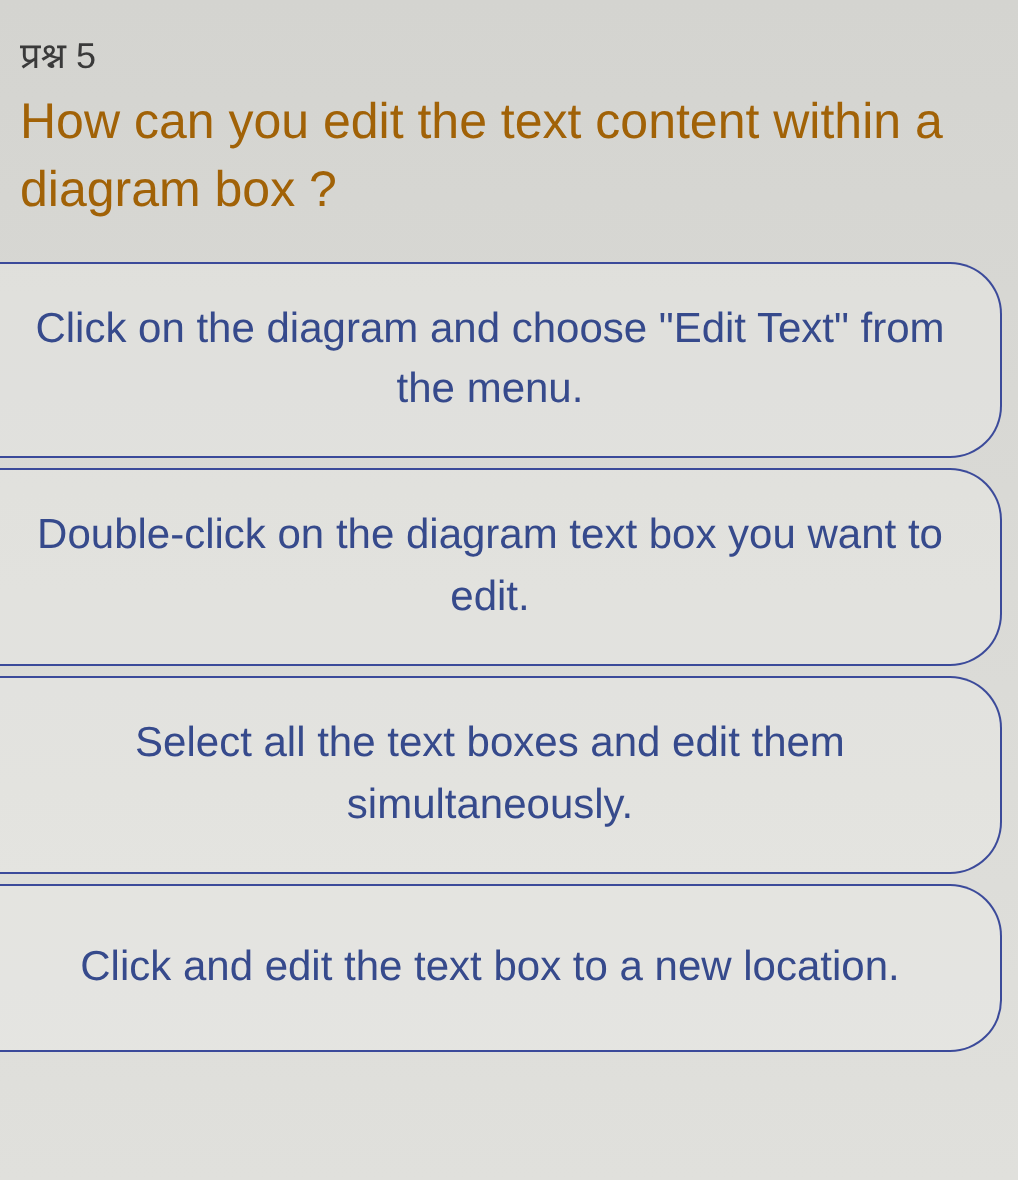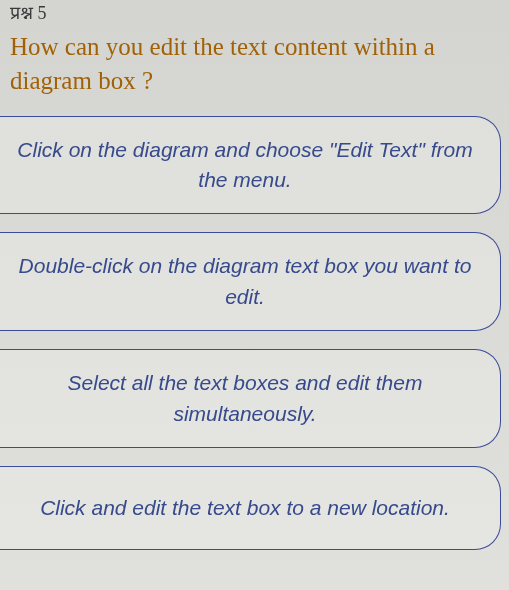--- a/index.html
+++ b/index.html
@@ -8,40 +8,38 @@
       box-sizing: border-box;
     }
     body {
       width: 509px;
       height: 590px;
       background: linear-gradient(to bottom, #d4d4d0, #e0e0dc);
       font-family: Arial, sans-serif;
       overflow: hidden;
     }
     .header {
-      padding: 0 10px 18px 10px;
-      font-family: Liberation Serif, serif;
+      padding: 15px 10px 18px 10px;
     }
     .question-number {
       font-size: 18px;
       color: #3a3a3a;
       margin-bottom: 6px;
     }
     .question-text {
       font-size: 25px;
       color: #a16207;
       line-height: 1.35;
       font-weight: 400;
     }
     .options-container {
       display: flex;
       flex-direction: column;
-      gap: 18px;
+      gap: 5px;
       padding-right: 8px;
-      font-style: italic;
     }
     .option {
       border: 1.5px solid #3b4a9a;
       border-left: none;
       border-radius: 0 26px 26px 0;
       padding: 18px 24px 18px 16px;
       background: rgba(240, 240, 238, 0.35);
       cursor: pointer;
       text-align: center;
       color: #364a8c;

